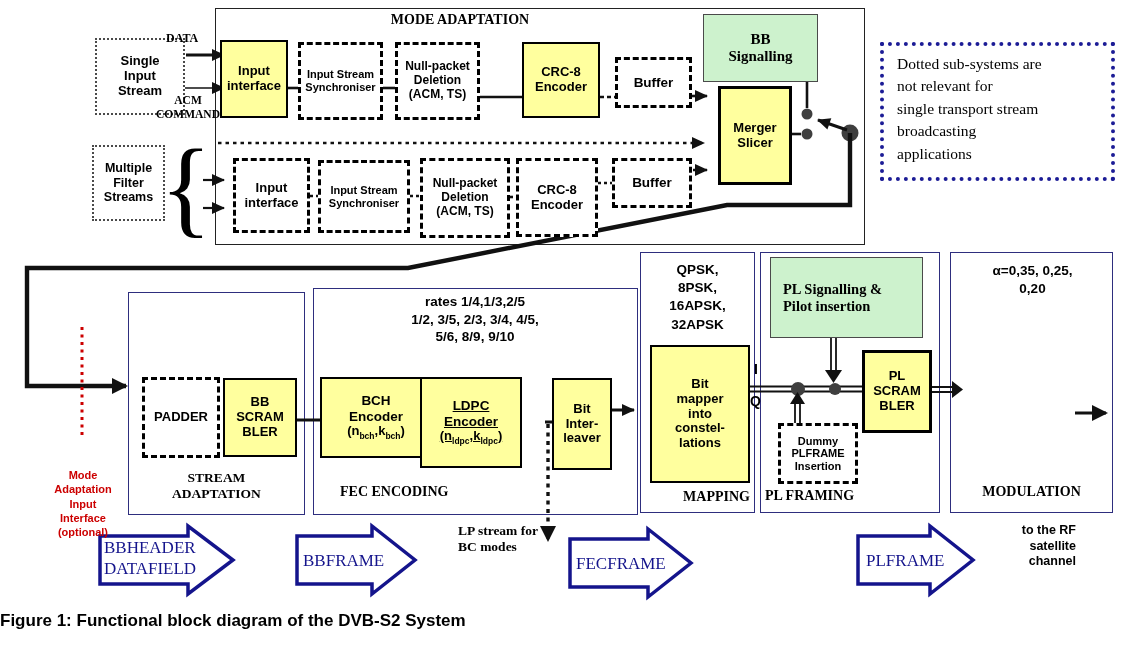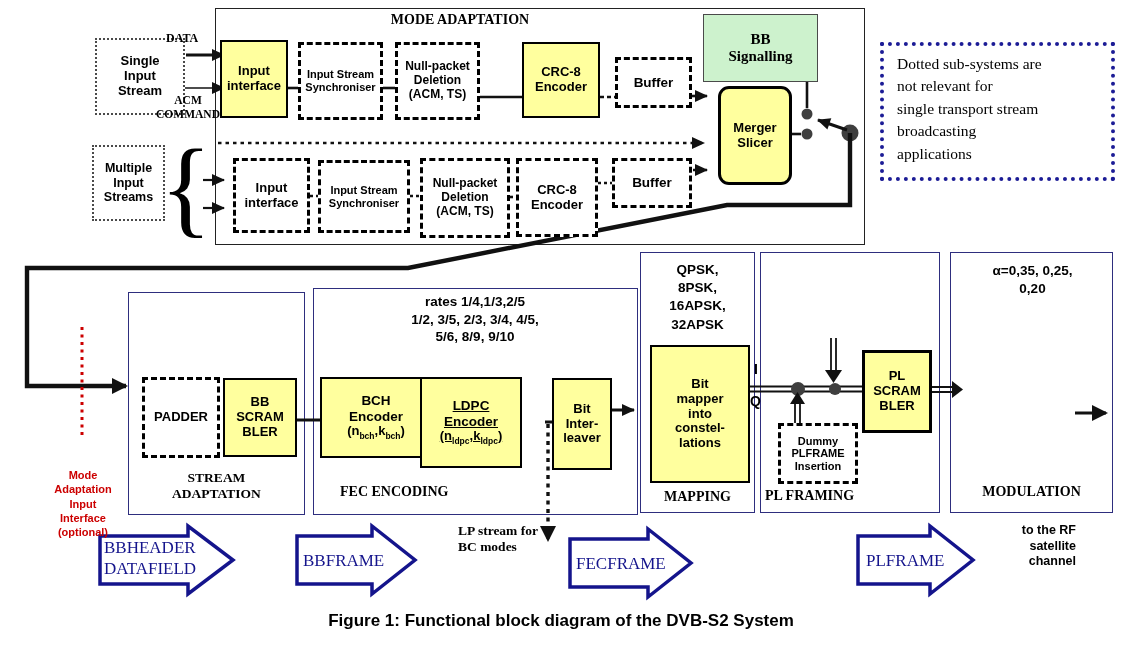--- a/index.html
+++ b/index.html
@@ -132,31 +132,31 @@
 Synchroniser</div>
   <div class="box dotted" style="left:395px;top:42px;width:85px;height:78px;font-size:12px;">Null-packet
 Deletion
 (ACM, TS)</div>
   <div class="box yellow" style="left:522px;top:42px;width:78px;height:76px;font-size:13px;">CRC-8
 Encoder</div>
   <div class="box dotted" style="left:615px;top:57px;width:77px;height:51px;font-size:13.5px;">Buffer</div>
 
   <div class="box green serifb" style="left:703px;top:14px;width:115px;height:68px;font-size:15px;">BB
 Signalling</div>
-  <div class="box yellow thickb" style="left:718px;top:86px;width:74px;height:99px;font-size:13px;border-radius:11px;">Merger
+  <div class="box yellow thickb" style="left:718px;top:86px;width:74px;height:99px;font-size:13px;">Merger
 Slicer</div>
 
   <div class="lbl" style="left:880px;top:42px;width:235px;height:139px;box-sizing:border-box;border:4px dotted #1c1c96;background:#fff;font-family:'Liberation Serif',serif;font-size:15.5px;line-height:1.45;padding:7px 6px 0 13px;">Dotted sub-systems are
 not relevant for
 single transport stream
 broadcasting
 applications</div>
 
   <div class="box dotfine" style="left:92px;top:145px;width:73px;height:76px;font-size:12.5px;">Multiple
-Input
+Filter
 Streams</div>
   <div class="lbl" style="left:160px;top:134px;font-family:'Liberation Serif',serif;font-size:108px;line-height:108px;font-weight:400;">{</div>
 
   <div class="box dotted" style="left:233px;top:158px;width:77px;height:75px;font-size:13px;">Input
 interface</div>
   <div class="box dotted" style="left:318px;top:160px;width:92px;height:73px;font-size:11px;">Input Stream
 Synchroniser</div>
   <div class="box dotted" style="left:420px;top:158px;width:90px;height:80px;font-size:12px;">Null-packet
 Deletion
 (ACM, TS)</div>
@@ -196,24 +196,26 @@
 
   <div class="lbl" style="left:645px;top:261px;width:105px;text-align:center;font-size:13.5px;font-weight:bold;line-height:1.35;white-space:pre-line;">QPSK,
 8PSK,
 16APSK,
 32APSK</div>
   <div class="box yellow" style="left:650px;top:345px;width:100px;height:138px;font-size:13px;">Bit
 mapper
 into
 constel-
 lations</div>
-  <div class="lbl serifb" style="left:645px;top:489px;width:105px;text-align:center;font-size:14px;">MAPPING</div>
+  <div class="lbl serifb" style="left:645px;top:489px;width:105px;text-align:right;font-size:14px;">MAPPING</div>
   <div class="lbl" style="left:754px;top:361px;font-size:14px;font-weight:bold;">I</div>
   <div class="lbl" style="left:750px;top:393px;font-size:14px;font-weight:bold;">Q</div>
 
+  <div class="box green serifb" style="left:770px;top:257px;width:153px;height:81px;font-size:14.5px;align-items:flex-start;text-align:left;padding-left:12px;">PL Signalling &amp;
+Pilot insertion</div>
   <div class="box dotted" style="left:778px;top:423px;width:80px;height:61px;font-size:11px;">Dummy
 PLFRAME
 Insertion</div>
   <div class="box yellow thickb" style="left:862px;top:350px;width:70px;height:83px;font-size:13px;">PL
 SCRAM
 BLER</div>
   <div class="lbl serifb" style="left:765px;top:488px;font-size:14px;">PL FRAMING</div>
 
   <div class="lbl" style="left:960px;top:262px;width:145px;text-align:center;font-size:13.5px;font-weight:bold;line-height:1.3;white-space:pre-line;">α=0,35, 0,25,
 0,20</div>
@@ -224,15 +226,15 @@
   <div class="framelbl" style="left:303px;top:550px;">BBFRAME</div>
   <div class="framelbl" style="left:576px;top:553px;">FECFRAME</div>
   <div class="framelbl" style="left:866px;top:550px;">PLFRAME</div>
 
   <div class="lbl serifb" style="left:458px;top:523px;font-size:13.5px;">LP stream for
 BC modes</div>
   <div class="lbl" style="left:1000px;top:523px;width:76px;text-align:right;font-size:12.5px;font-weight:bold;line-height:1.25;white-space:pre-line;">to the RF
 satellite
 channel</div>
 
-  <div class="lbl" style="left:0;top:611px;width:1122px;text-align:center;font-size:17px;font-weight:bold;">Figure 1: Functional block diagram of the DVB-S2 System</div>
+  <div class="lbl" style="left:0;top:611px;width:1122px;font-size:17px;font-weight:bold;">Figure 1: Functional block diagram of the DVB-S2 System</div>
 
 </div>
 
 </body></html>

